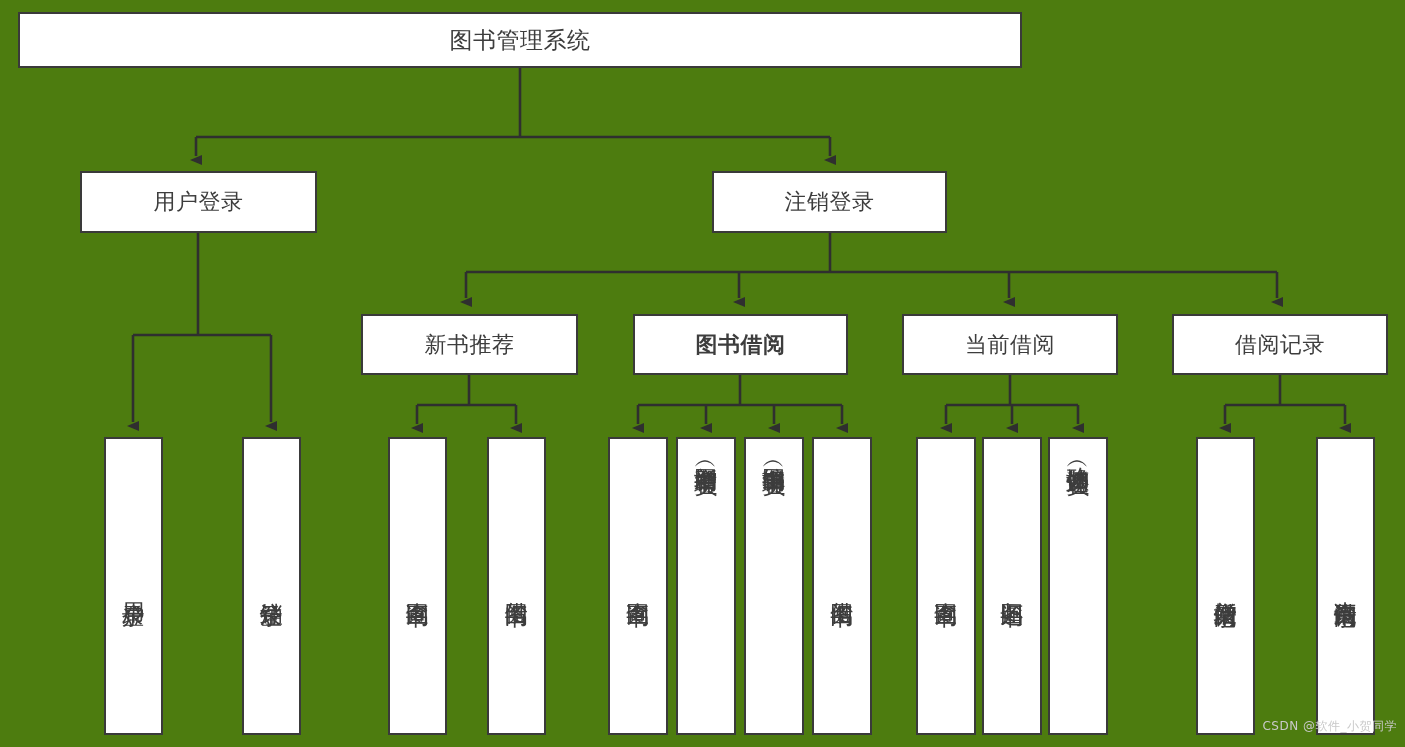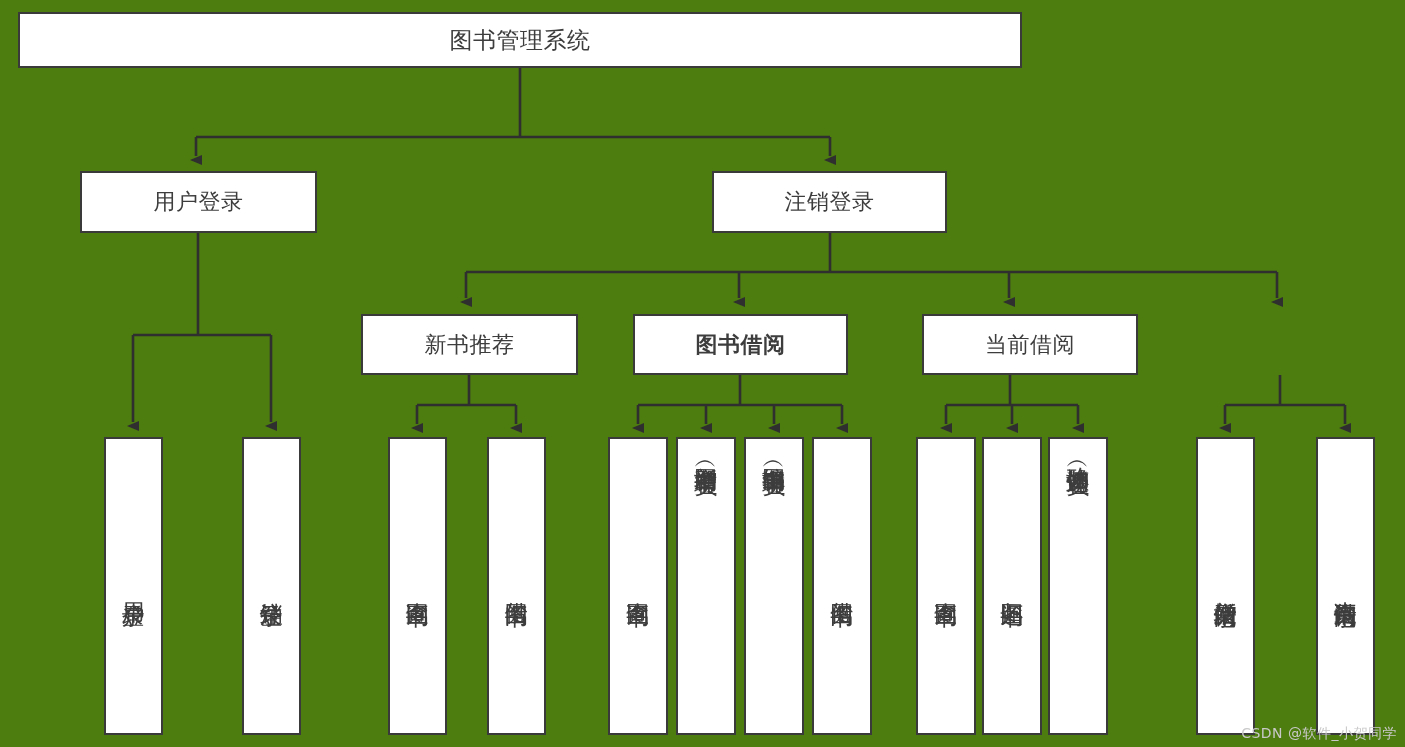--- a/index.html
+++ b/index.html
@@ -66,22 +66,22 @@
     max-height: 100%;
   }
   
   .node.vert.short {
     align-items: center;
     padding-top: 0;
   }
   .watermark {
     position: absolute;
     right: 8px;
-    bottom: 4px;
-    font-size: 14px;
+    bottom: 12px;
+    font-size: 12px;
     color: #c9c9c9;
     white-space: nowrap;
     letter-spacing: 0.5px;
   }
 </style>
 </head>
 <body>
 
 <div id="canvas">
 
@@ -148,24 +148,27 @@
   </div>
 
   <div class="node horiz" style="left:361px; top:314px; width:217px; height:61px;justify-content:center;">
     <span class="label">新书推荐</span>
   </div>
 
   <div class="node horiz" style="left:633px; top:314px; width:215px; height:61px;font-weight:bold;">
     <span class="label">图书借阅</span>
   </div>
 
-  <div class="node horiz" style="left:902px; top:314px; width:216px; height:61px;margin-left:20px;">
+  <div class="node horiz" style="left:902px; top:314px; width:216px; height:61px;">
     <span class="label">当前借阅</span>
   </div>
 
+  <div class="node horiz" style="left:1172px; top:314px; width:216px; height:61px;">
+    <span class="label">借阅记录</span>
+  </div>
 
   <div class="node vert short" style="left:104px; top:437px; width:59px; height:298px;">
     <span class="label">用户登录</span>
   </div>
 
   <div class="node vert short" style="left:242px; top:437px; width:59px; height:298px;">
     <span class="label">注销登录</span>
   </div>
 
   <div class="node vert short" style="left:388px; top:437px; width:59px; height:298px;">

